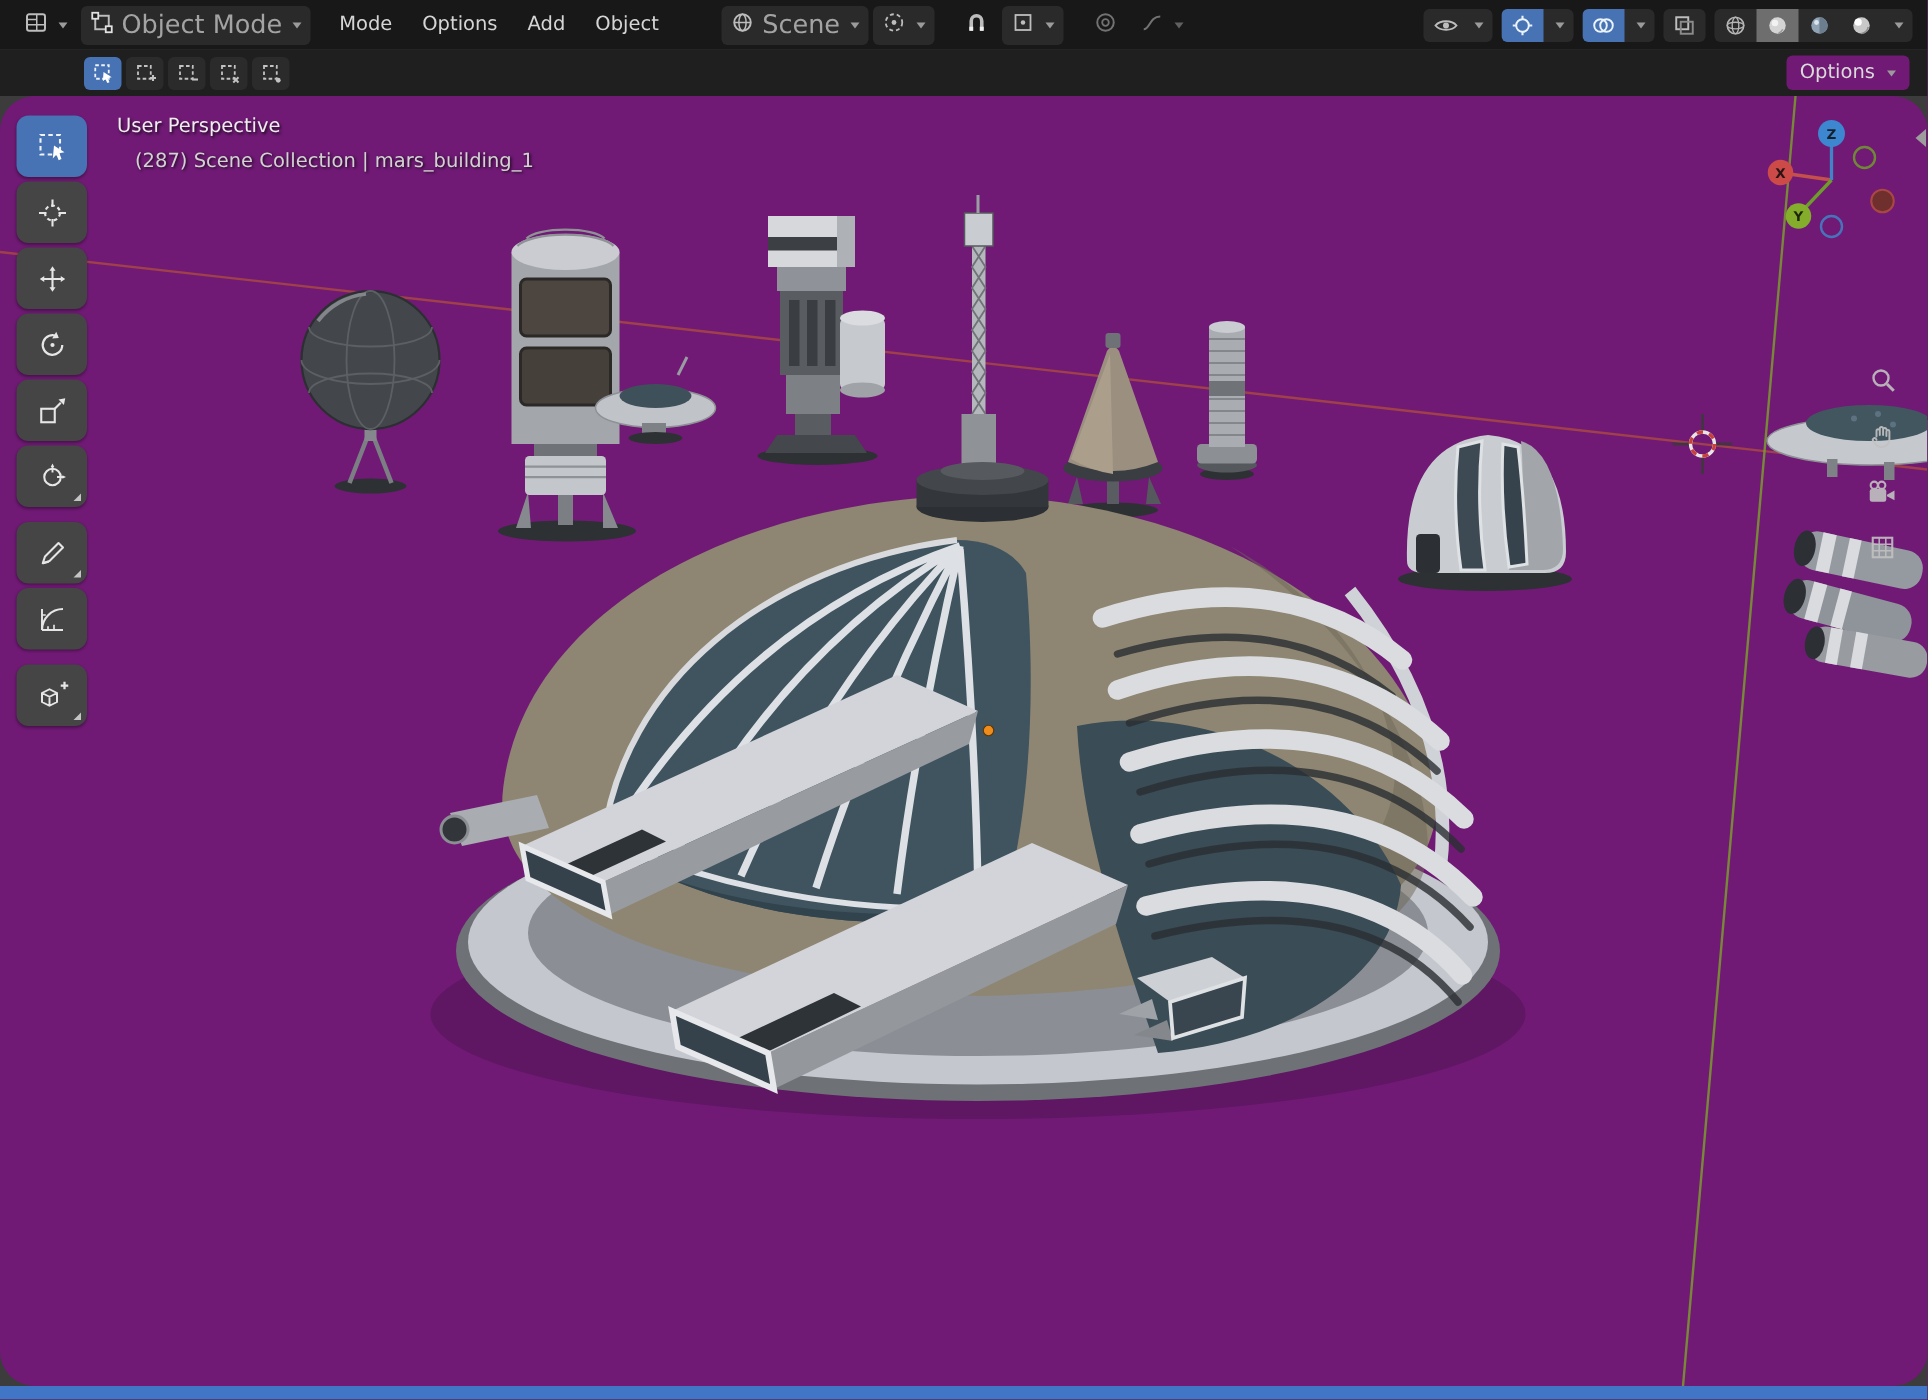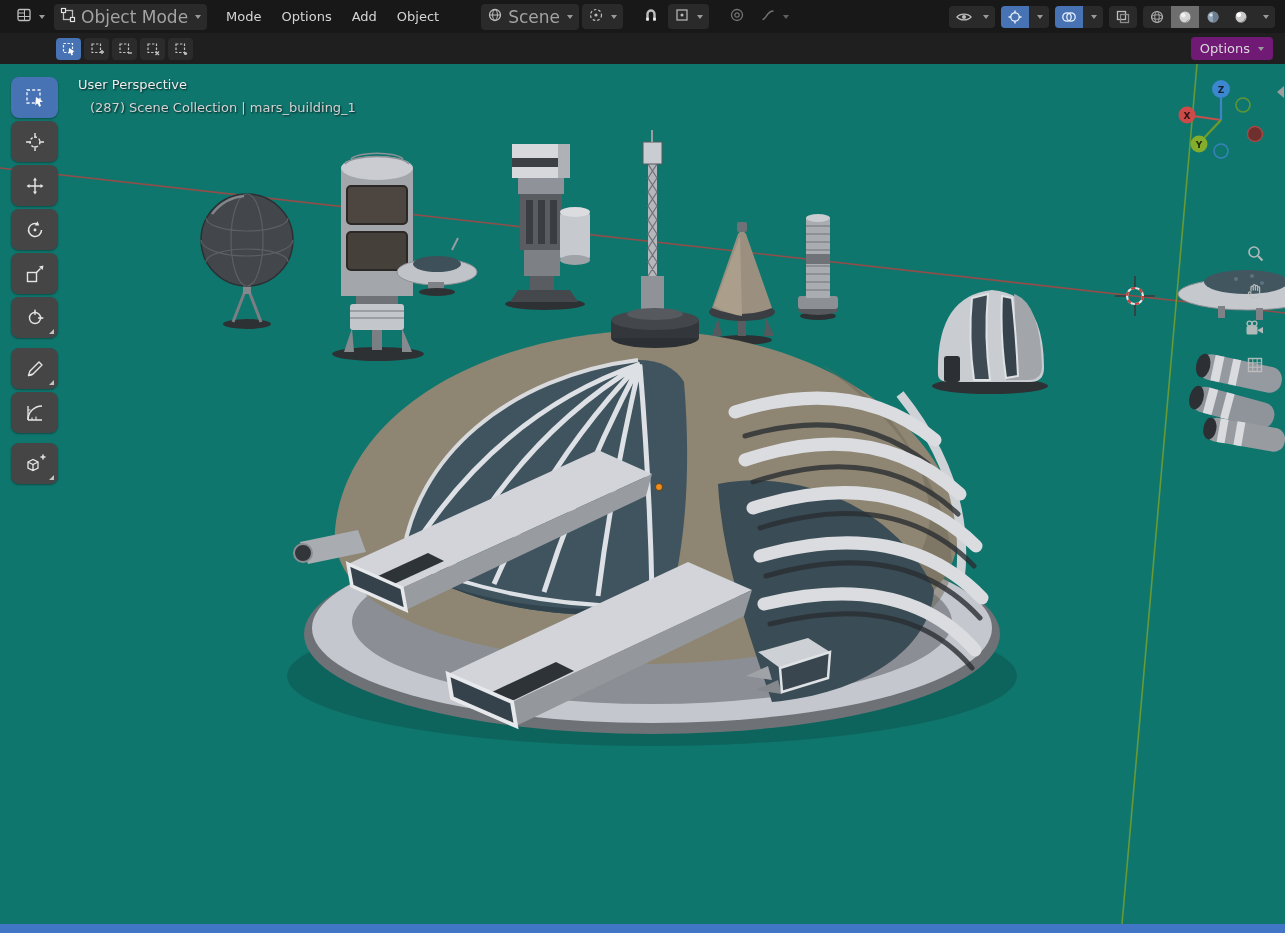--- a/index.html
+++ b/index.html
@@ -29,21 +29,21 @@
   
   .toolhdr { position:absolute; top:33px; left:0; right:0; height:31px; background:#1f1f1f;
              display:flex; align-items:center; padding:0 12px; }
   .selmode-group { display:flex; gap:3px; margin-left:44px; }
   .selmode { width:25px; height:22px; border-radius:4px; background:#2b2b2b;
              display:flex; align-items:center; justify-content:center; }
   .selmode.active { background:#4772b3; }
   .options-btn { margin-left:auto; background:#701a75; border-radius:4px; padding:4px 9px;
                  display:flex; align-items:center; gap:6px; color:#dadada; }
   
-  .viewport { position:absolute; top:64px; left:0; right:0; bottom:9px; background:#0f766e; overflow:hidden; }
+  .viewport { position:absolute; top:64px; left:0; right:0; bottom:9px; background:#701a75; overflow:hidden;border-radius:23px; }
   .scene-svg { position:absolute; left:0; top:0; }
   .vp-label1 { position:absolute; left:78px; top:13px; color:#ededed; text-shadow:1px 1px 2px rgba(0,0,0,.75); }
   .vp-label2 { position:absolute; left:90px; top:36px; color:#d2d2d2; text-shadow:1px 1px 2px rgba(0,0,0,.75); }
   
   .tools { position:absolute; left:11px; top:13px; display:flex; flex-direction:column; gap:3px; }
   .tool { width:47px; height:41px; background:#454545; border-radius:8px; position:relative;
           display:flex; align-items:center; justify-content:center; box-shadow:0 1px 2px rgba(0,0,0,.35); }
   .tool.active { background:#4772b3; }
   .tool.gap { margin-top:7px; }
   .tool.has-sub::after { content:""; position:absolute; right:4px; bottom:4px;

